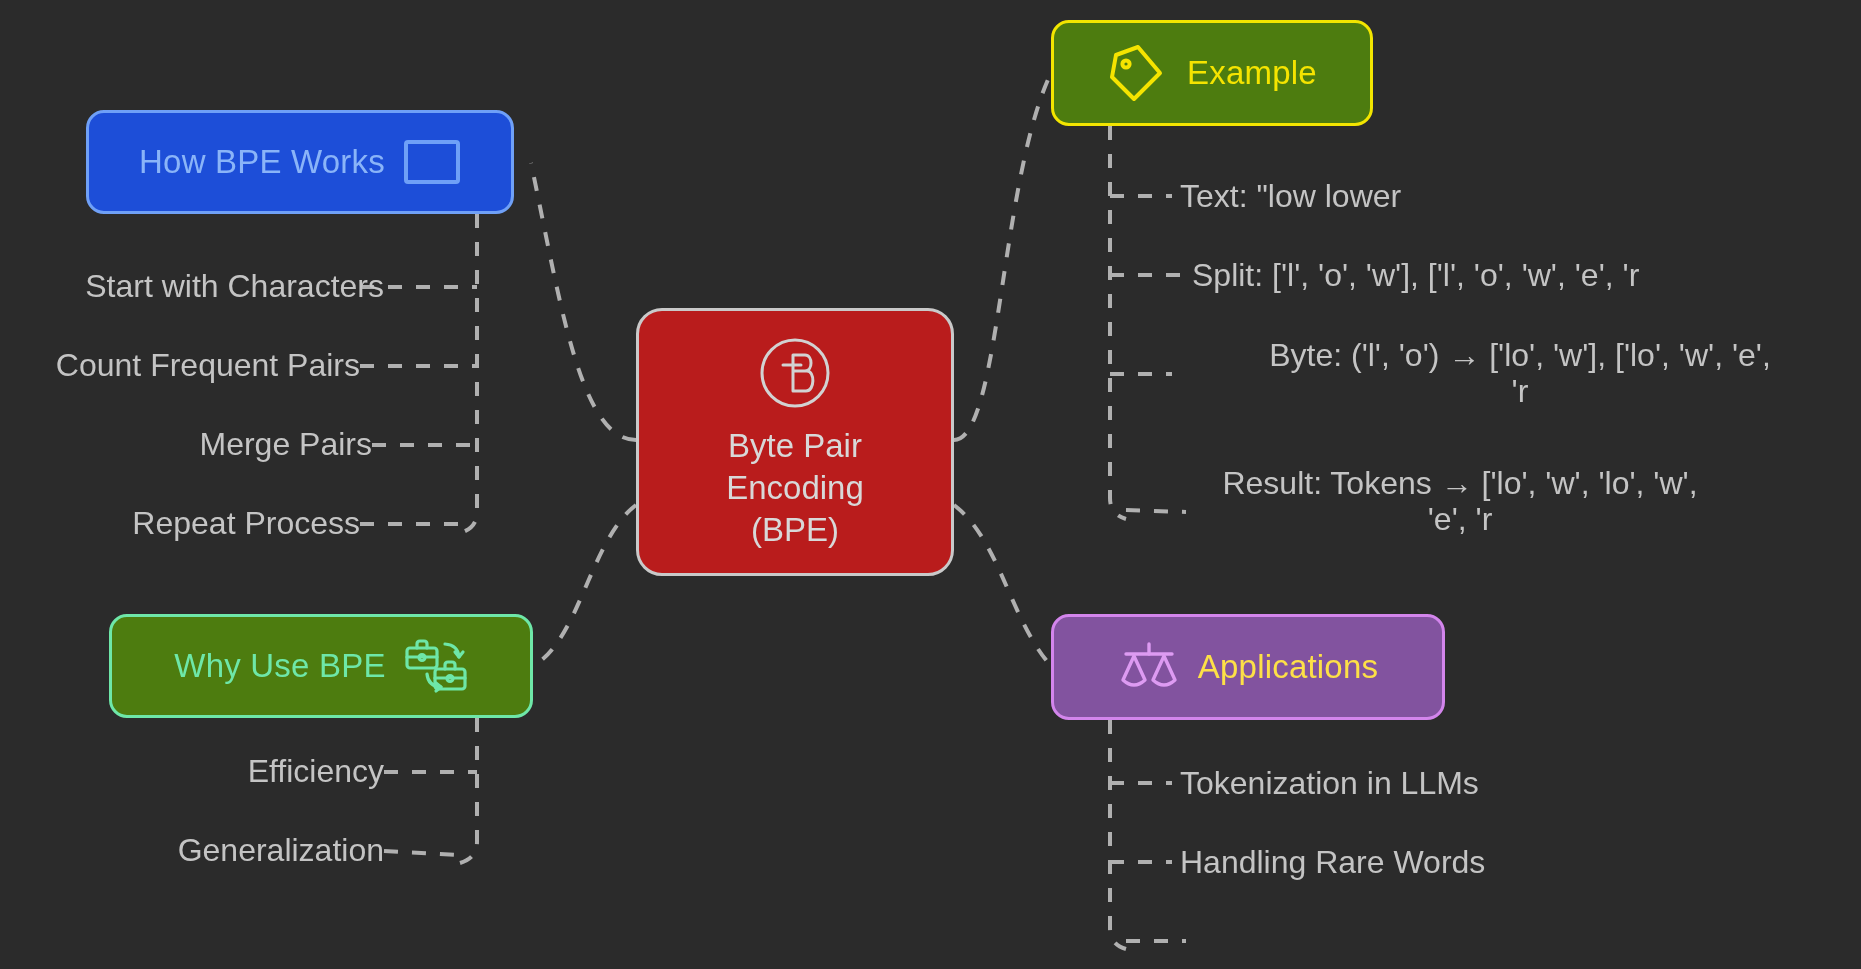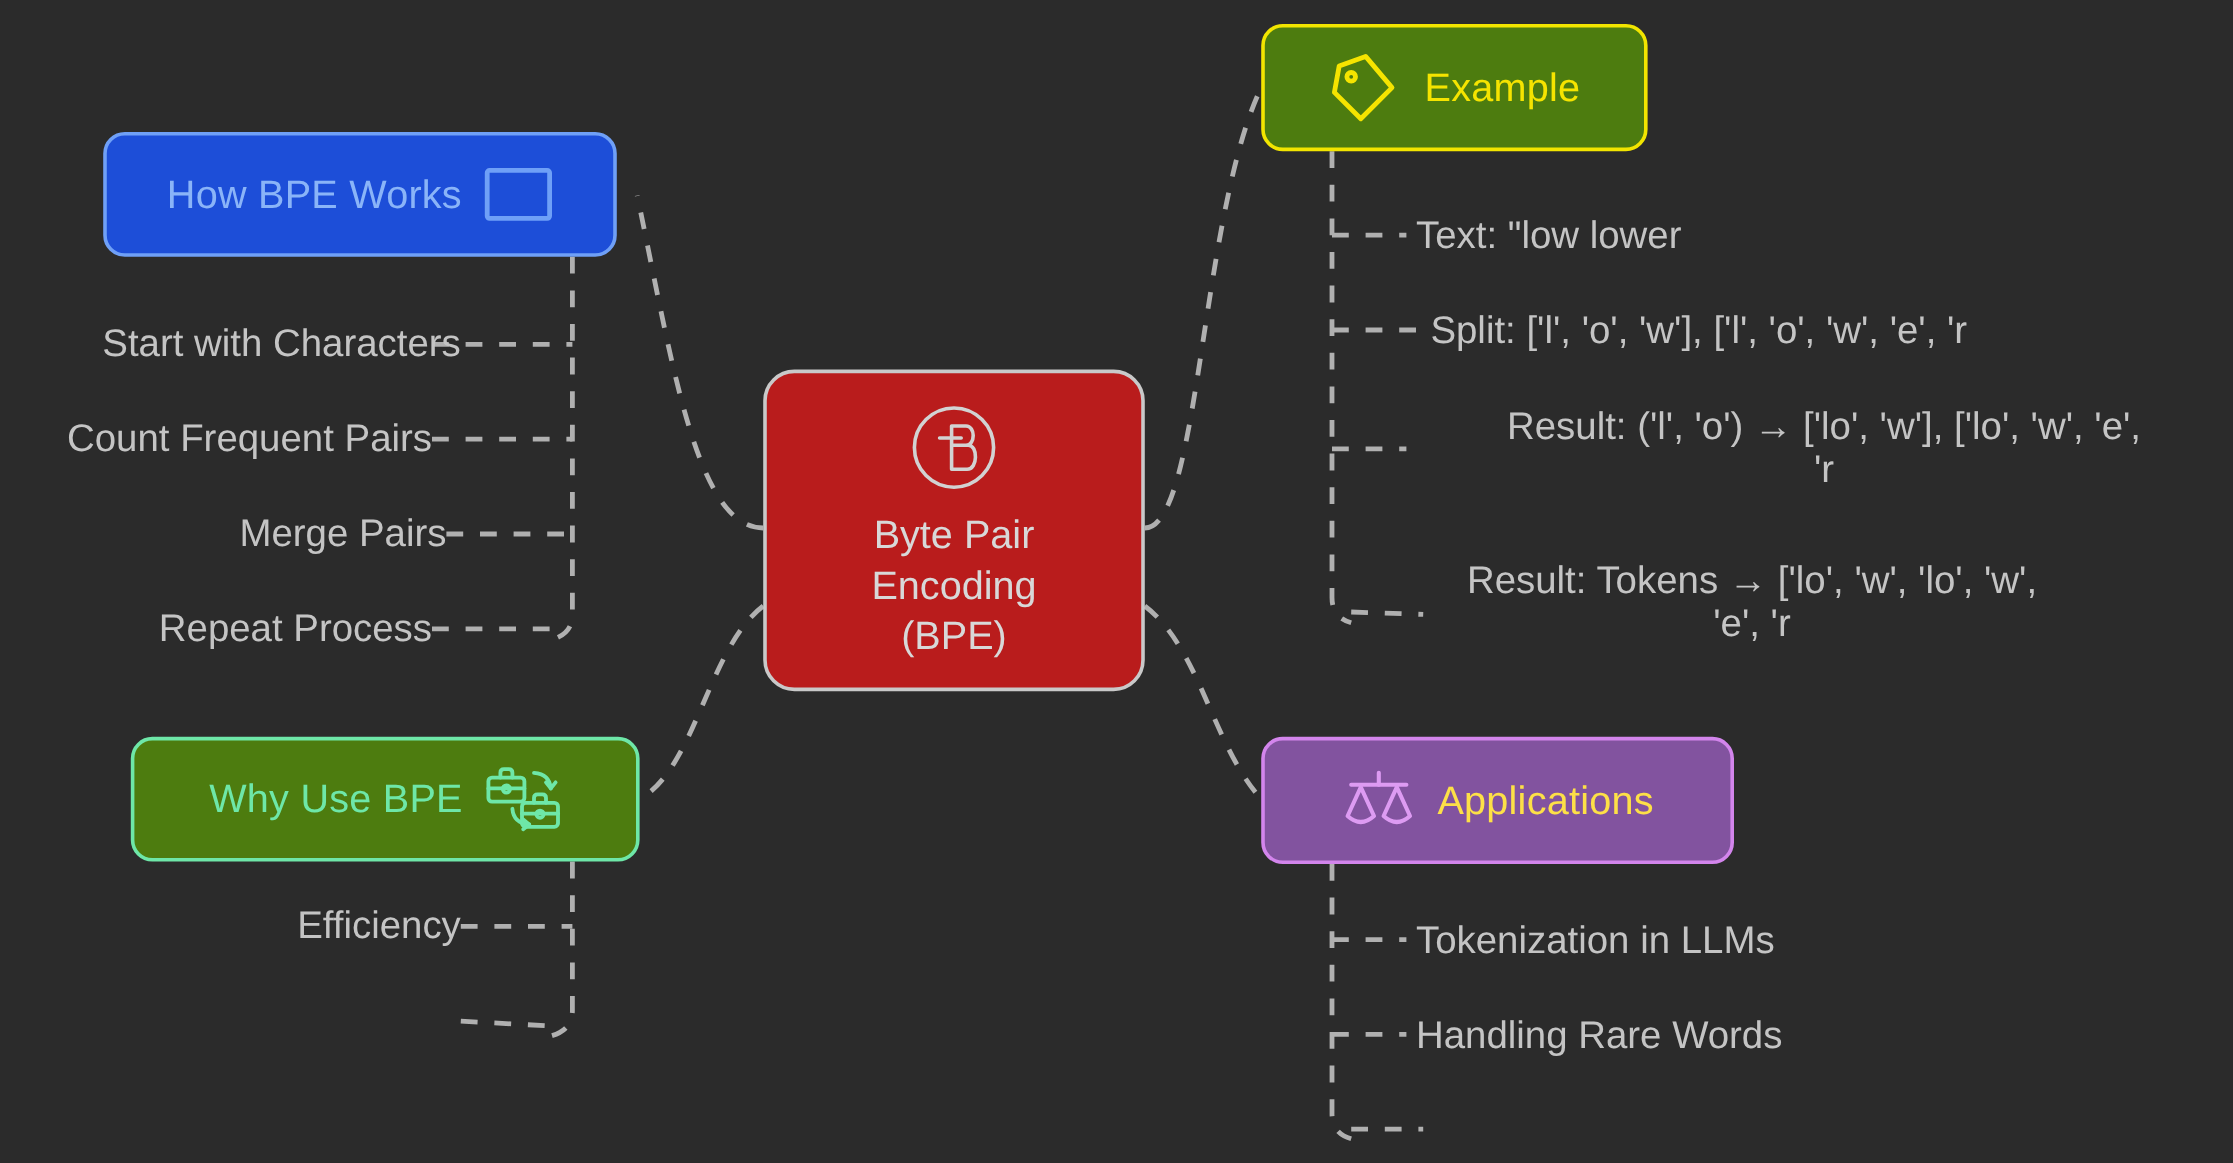--- a/index.html
+++ b/index.html
@@ -205,36 +205,37 @@
           <path d="M 41 8 Q 54 9 55 21"></path>
           <path d="M 55 21 L 51 16 M 55 21 L 59 16"></path>
           <path d="M 23 38 Q 24 50 37 51"></path>
           <path d="M 37 51 L 32 47 M 37 51 L 32 55"></path>
         </g>
       </svg>
     </span>
   </div>
 
   <div class="leaf right-aligned" style="left:0px; top:753px; width:384px;">Efficiency</div>
+  <div class="leaf right-aligned" style="left:0px; top:832px; width:384px;">Generalization</div>
 
   <div class="node" id="node-example">
     <span class="nicon">
       <svg width="62" height="62" viewBox="0 0 62 62" xmlns="http://www.w3.org/2000/svg">
         <g fill="none" stroke="#f5e400" stroke-width="4" stroke-linejoin="round" stroke-linecap="round">
           <path d="M 31 5 L 9 13 L 5 35 L 27 57 L 53 31 Z"></path>
           <circle cx="19" cy="22" r="3.6"></circle>
         </g>
       </svg>
     </span>
     <span class="label">Example</span>
   </div>
 
   <div class="leaf" style="left:1180px; top:178px; width:660px;">Text: "low lower</div>
   <div class="leaf" style="left:1192px; top:257px; width:660px;">Split: ['l', 'o', 'w'], ['l', 'o', 'w', 'e', 'r</div>
-  <div class="leaf center-aligned" style="left:1190px; top:337px; width:660px;">Result: ('l', 'o') → ['lo', 'w'], ['lo', 'w', 'e',
+  <div class="leaf center-aligned" style="left:1190px; top:337px; width:660px;">Byte: ('l', 'o') → ['lo', 'w'], ['lo', 'w', 'e',
 'r</div>
   <div class="leaf center-aligned" style="left:1140px; top:465px; width:640px;">Result: Tokens → ['lo', 'w', 'lo', 'w',
 'e', 'r</div>
 
   <div class="node" id="node-applications">
     <span class="nicon">
       <svg width="62" height="58" viewBox="0 0 62 58" xmlns="http://www.w3.org/2000/svg">
         <g fill="none" stroke="#dd9bf2" stroke-width="3.4" stroke-linejoin="round" stroke-linecap="round">
           <path d="M 31 6 L 31 16"></path>
           <path d="M 8 16 L 54 16"></path>

